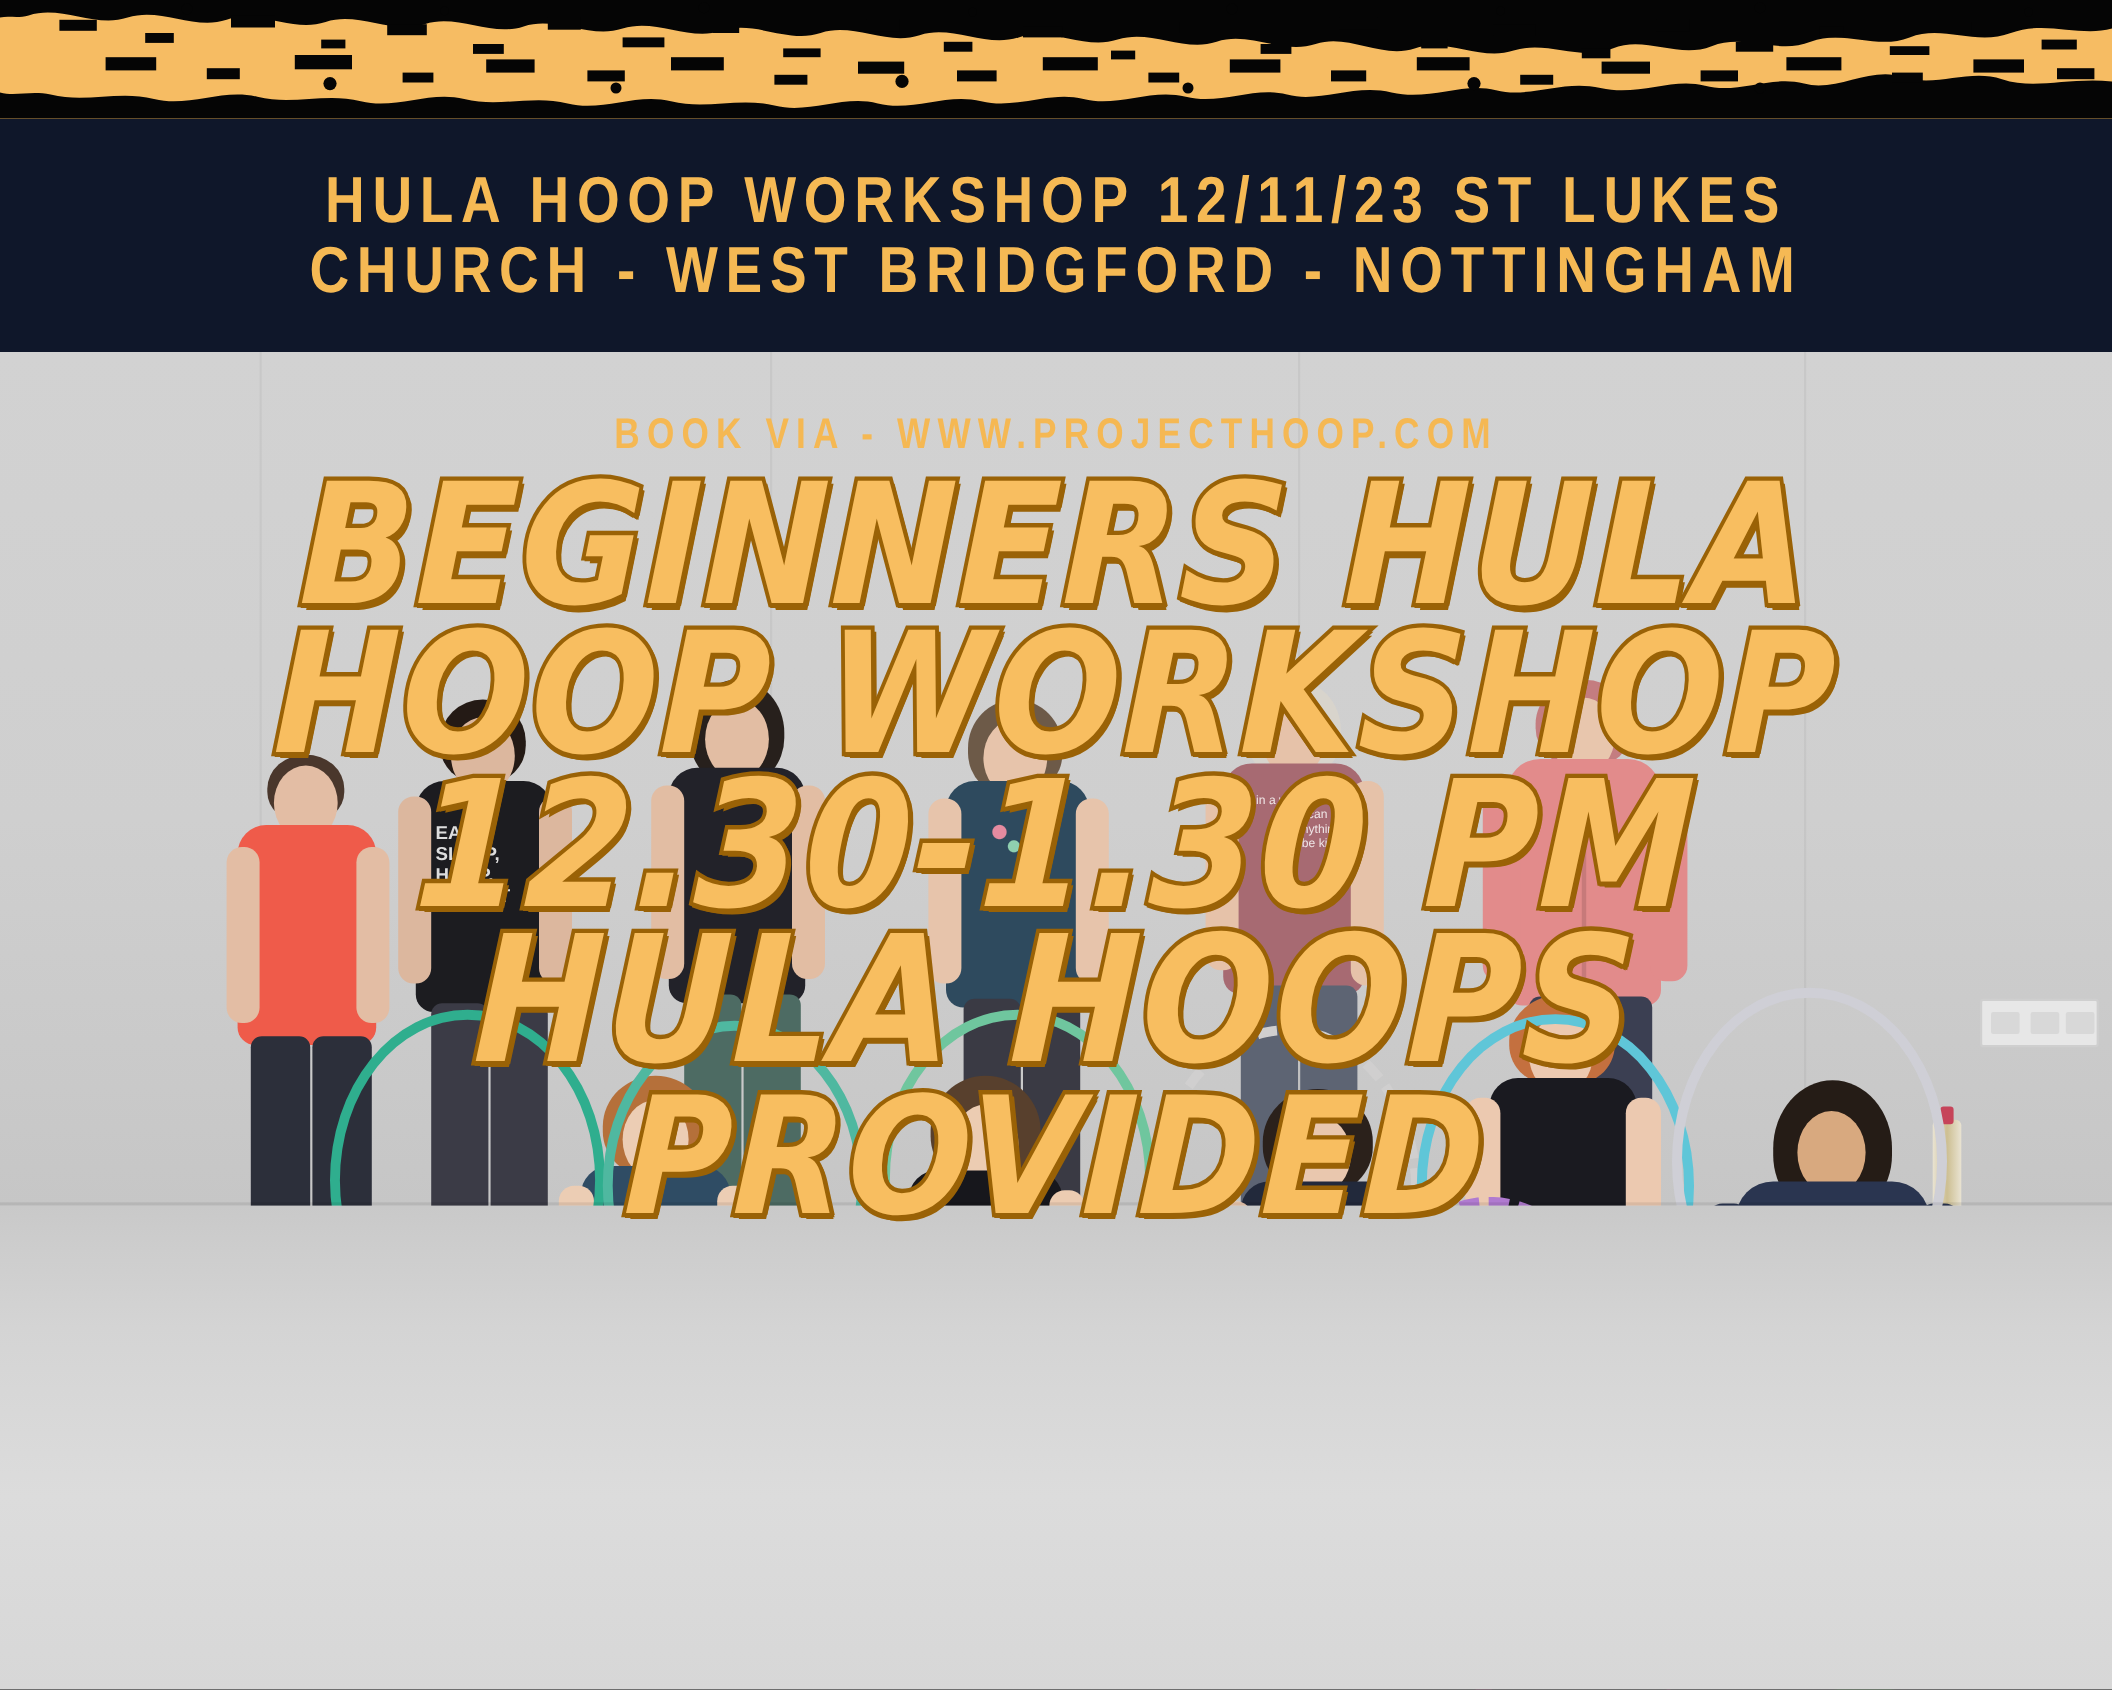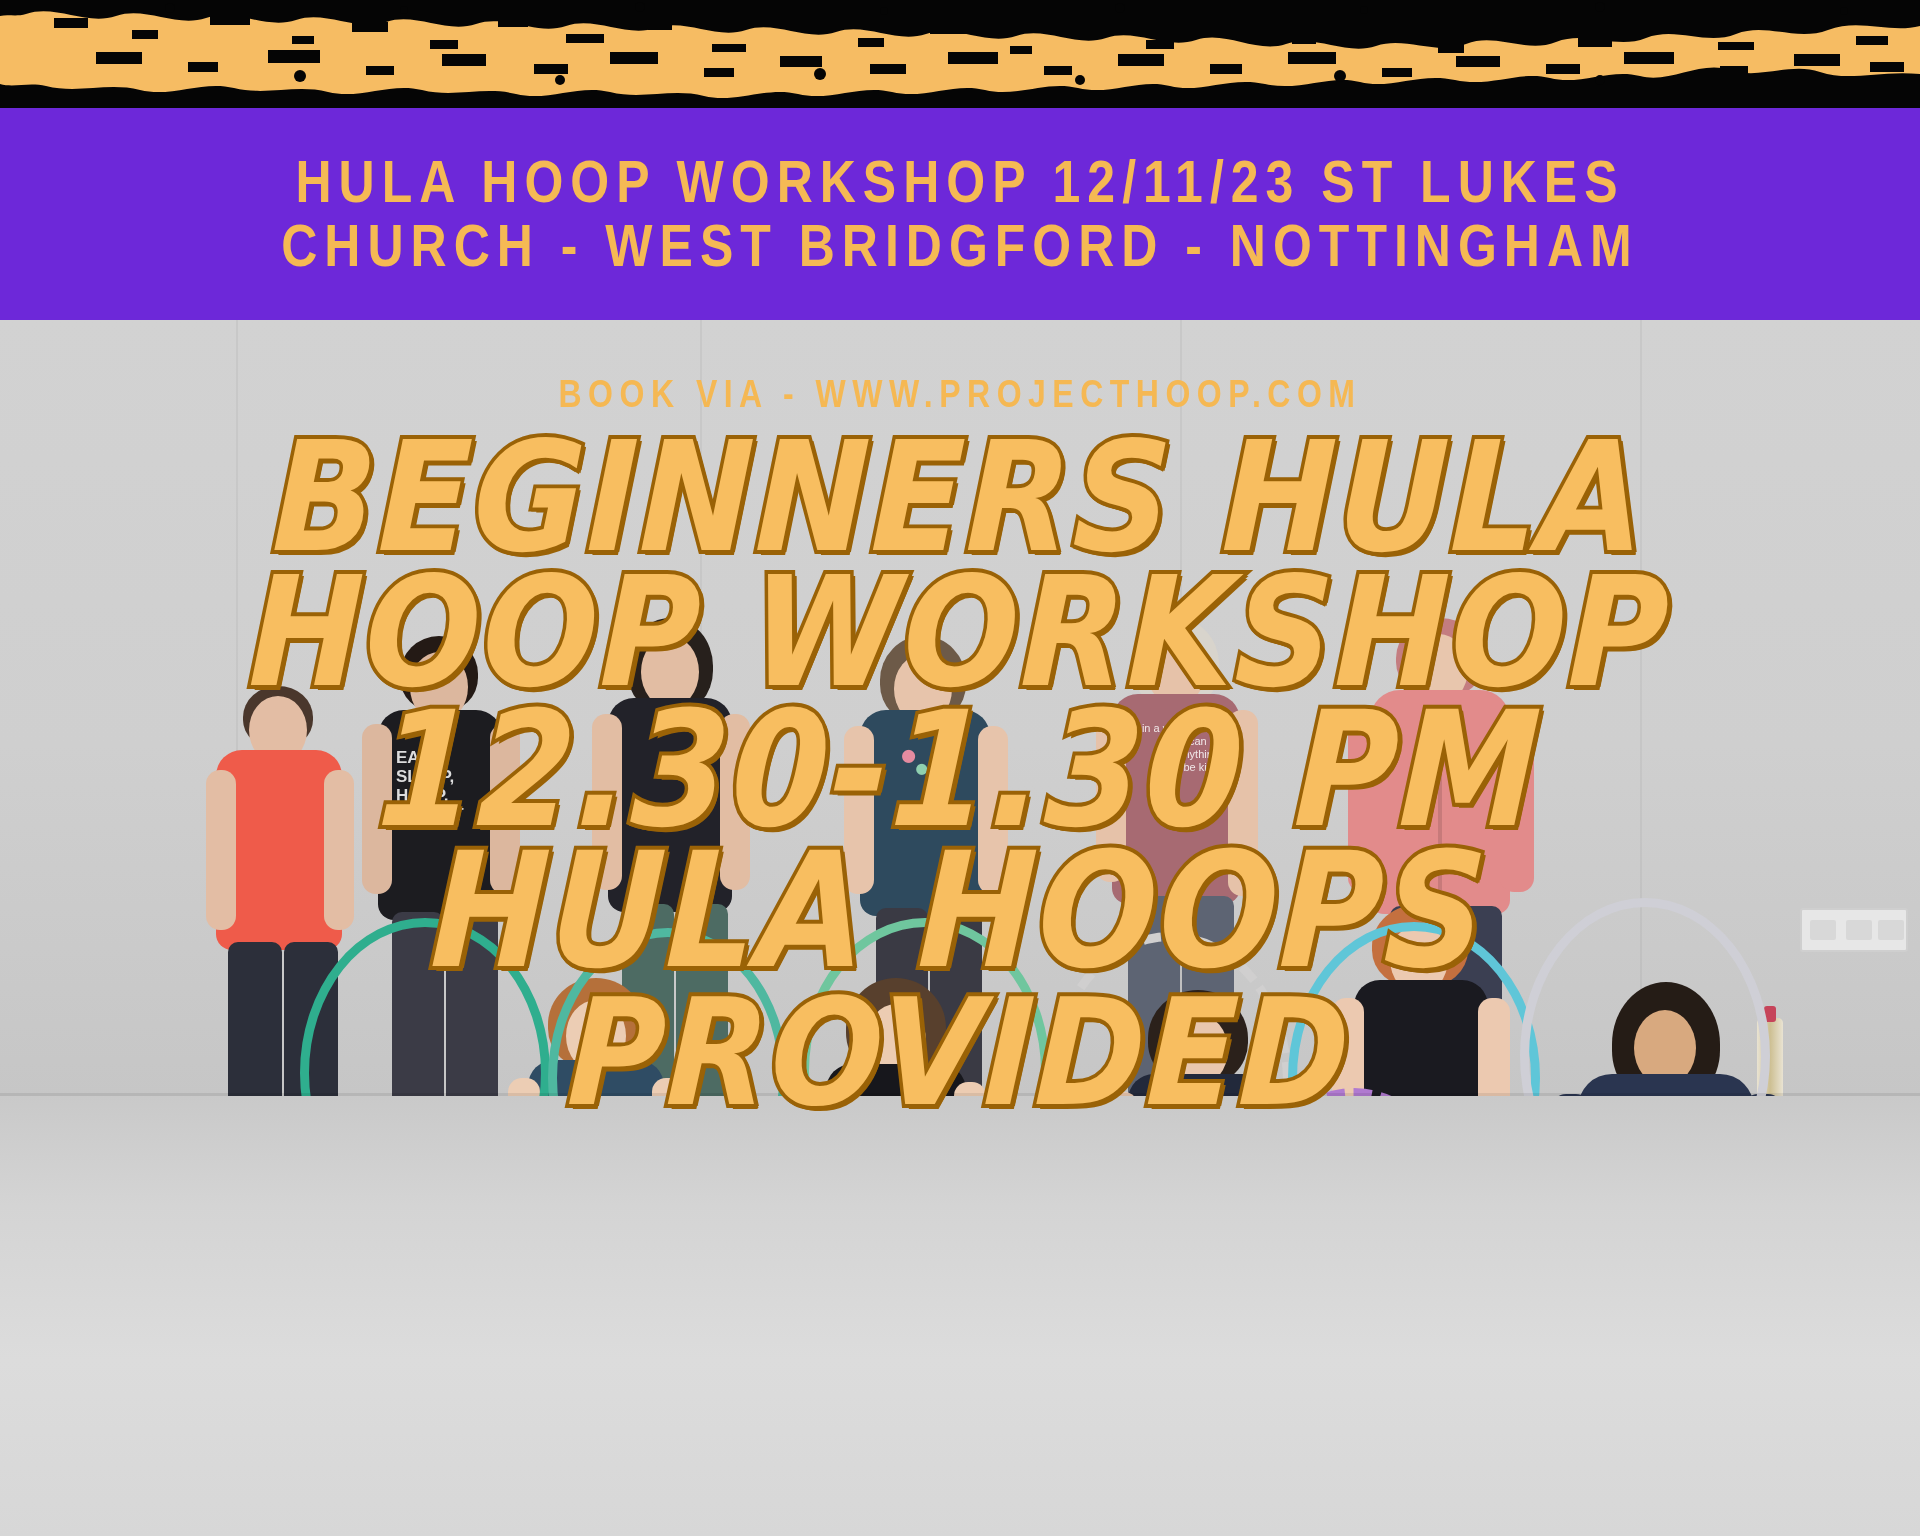--- a/index.html
+++ b/index.html
@@ -48,21 +48,21 @@
   .shoe{position:absolute;border-radius:8px;background:#2b2b33;}
 
   
   .hoop{
     position:absolute;border-radius:50%;background:transparent;
   }
 
   
   .topbar{
     position:absolute;left:0;top:0;right:0;height:320px;
-    background:#6d28d9;
+    background:#0f172a;
     overflow:hidden;
   }
   .grunge{
     position:absolute;left:0;top:0;right:0;height:108px;
     background:#F6BC63;
   }
   .grunge svg{display:block;width:100%;height:108px;}
 
   .header-text{
     position:absolute;left:0;right:0;top:150px;

